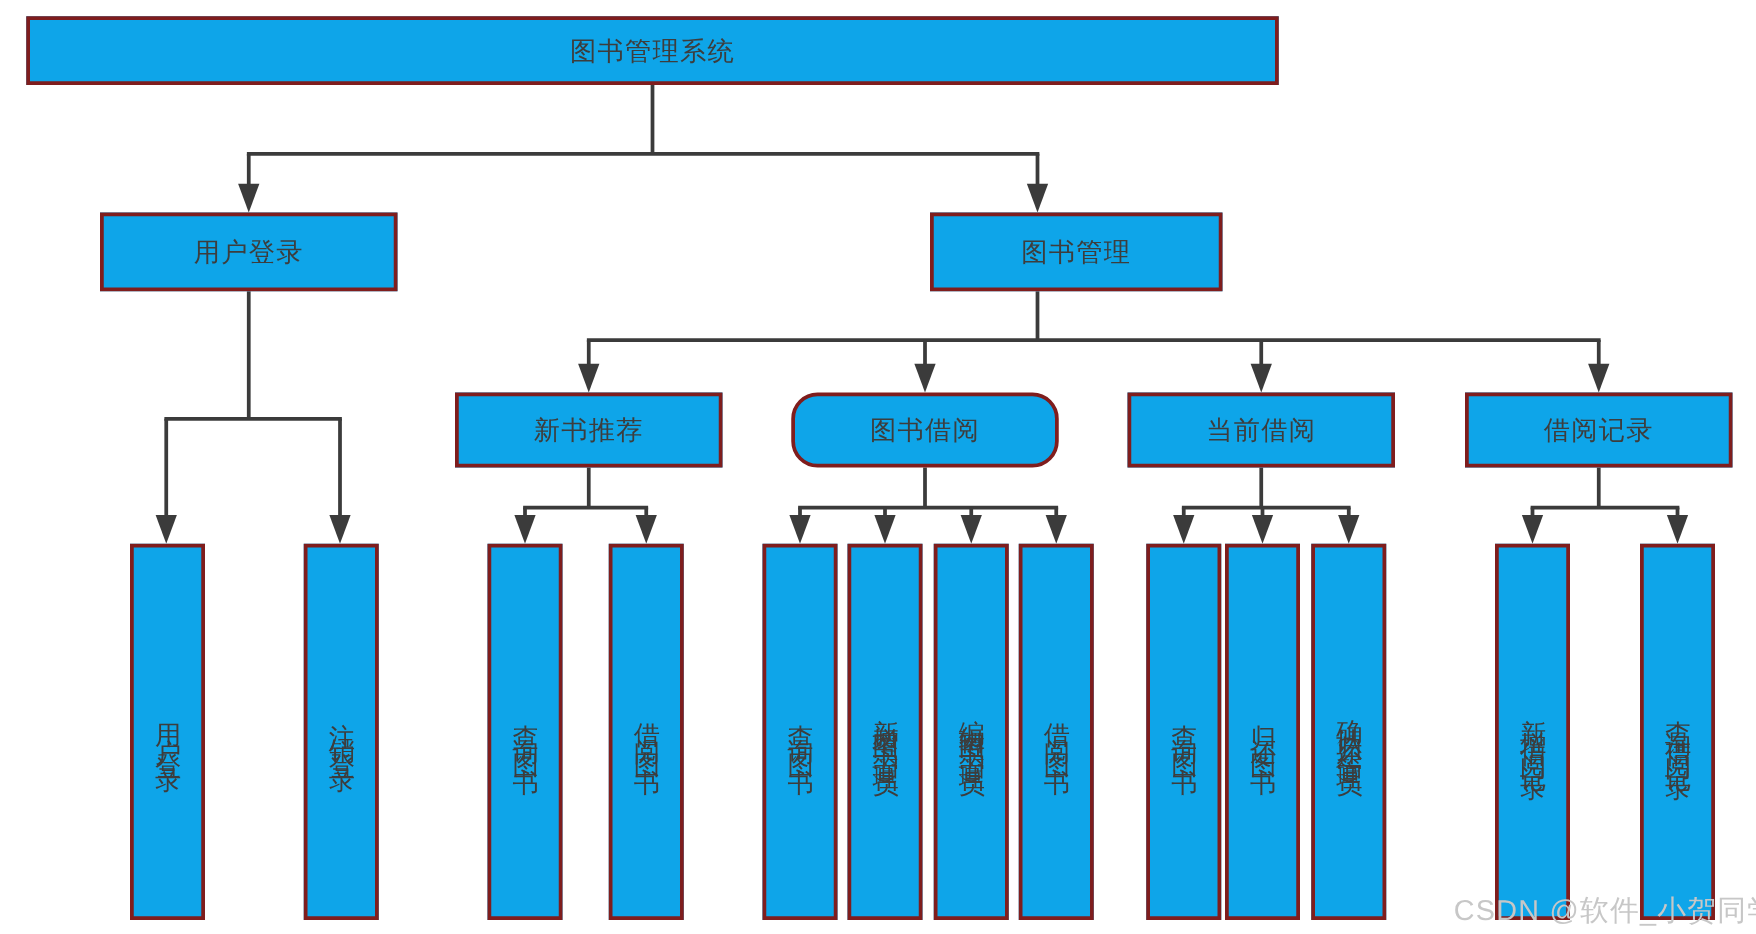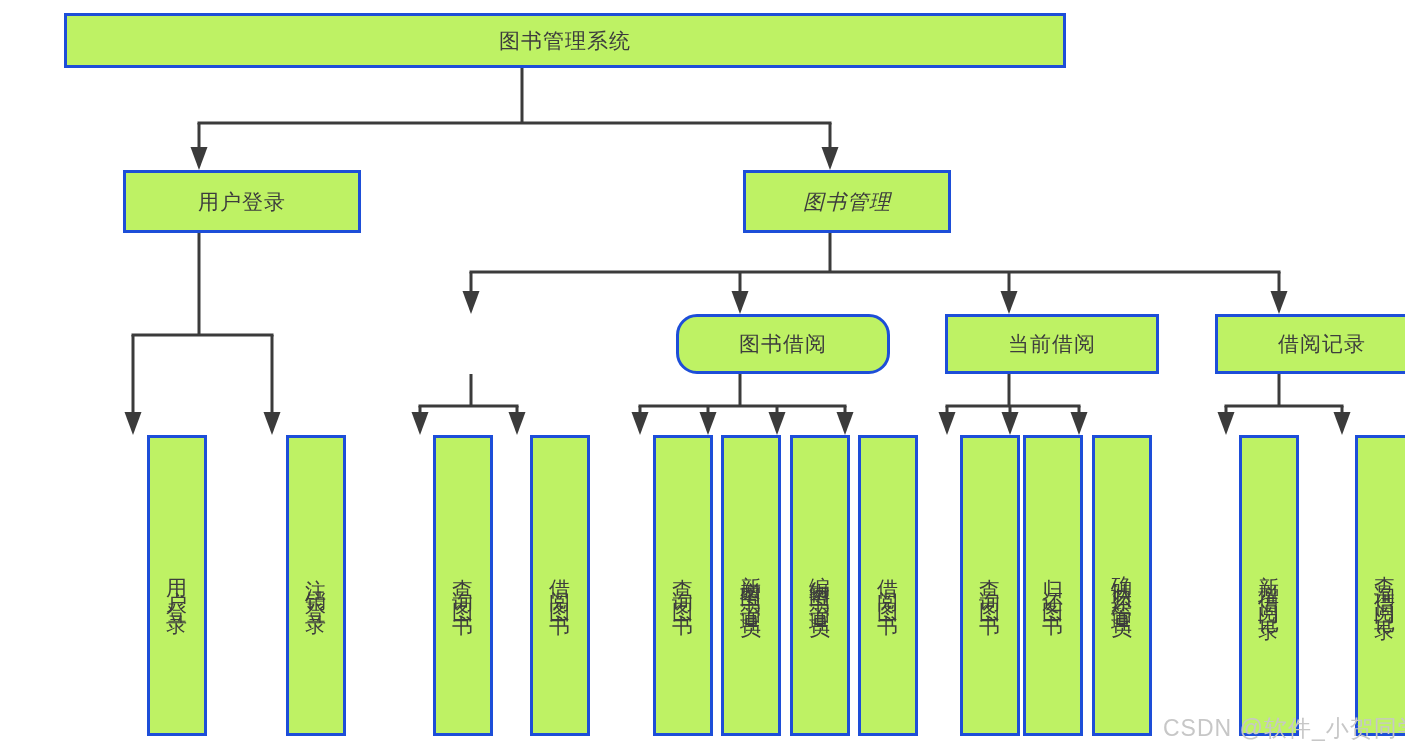--- a/index.html
+++ b/index.html
@@ -17,30 +17,29 @@
   }
   .connectors {
     position: absolute;
     left: 0;
     top: 0;
     z-index: 0;
   }
   .node {
     position: absolute;
     box-sizing: border-box;
-    background: #bef264;
-    border: 3px solid #1d4ed8;
+    background: #0ea5e9;
+    border: 3px solid #7f1d1d;
     display: flex;
     align-items: center;
     justify-content: center;
     z-index: 1;
     color: #3d3d3d;
     font-size: 21px;
     letter-spacing: 1px;
-    margin-left: 43px;
   }
   .leaf .vtext {
     writing-mode: vertical-lr;
     text-orientation: mixed;
     line-height: 1;
     font-size: 21px;
     color: #3d3d3d;
     letter-spacing: 12px;
     white-space: nowrap;
   }
@@ -113,22 +112,23 @@
       <line x1="1224.5" y1="406" x2="1343.5" y2="406" stroke="#3b3b3b" stroke-width="3"></line>
       <line x1="1226" y1="406" x2="1226" y2="419" stroke="#3b3b3b" stroke-width="3"></line>
       <polygon points="1226,435 1217.5,412 1234.5,412" fill="#3b3b3b"></polygon>
       <line x1="1342" y1="406" x2="1342" y2="419" stroke="#3b3b3b" stroke-width="3"></line>
       <polygon points="1342,435 1333.5,412 1350.5,412" fill="#3b3b3b"></polygon>
     </svg>
 
   <div class="node" style="left:21px; top:13px; width:1002px; height:55px;">图书管理系统</div>
 
   <div class="node" style="left:80px; top:170px; width:238px; height:63px;">用户登录</div>
-  <div class="node" style="left:700px; top:170px; width:208px; height:63px;font-style:italic;">图书管理</div>
+  <div class="node" style="left:744px; top:170px; width:234px; height:63px;">图书管理</div>
 
+  <div class="node" style="left:364px; top:314px; width:214px; height:60px;">新书推荐</div>
   <div class="node" style="left:633px; top:314px; width:214px; height:60px;border-radius:21px;">图书借阅</div>
   <div class="node" style="left:902px; top:314px; width:214px; height:60px;">当前借阅</div>
   <div class="node" style="left:1172px; top:314px; width:214px; height:60px;">借阅记录</div>
 
   <div class="node leaf" style="left:104px; top:435px; width:60px; height:301px;">
     <span class="vtext">用户登录</span>
   </div>
   <div class="node leaf" style="left:243px; top:435px; width:60px; height:301px;">
     <span class="vtext">注销登录</span>
   </div>

